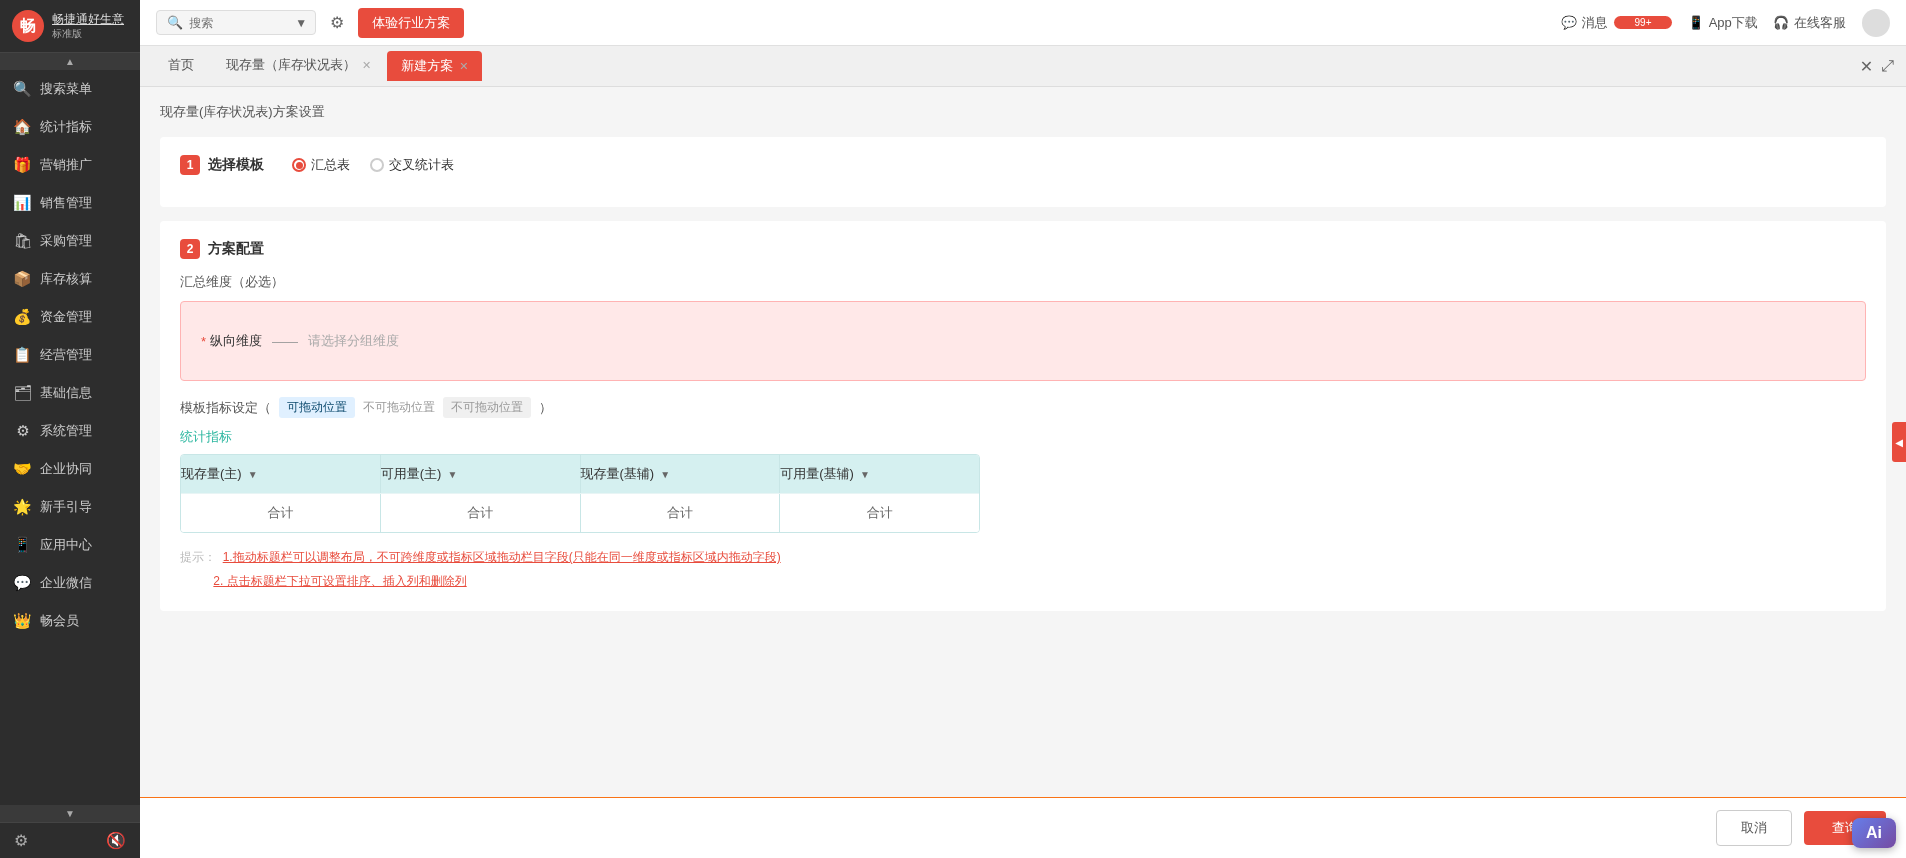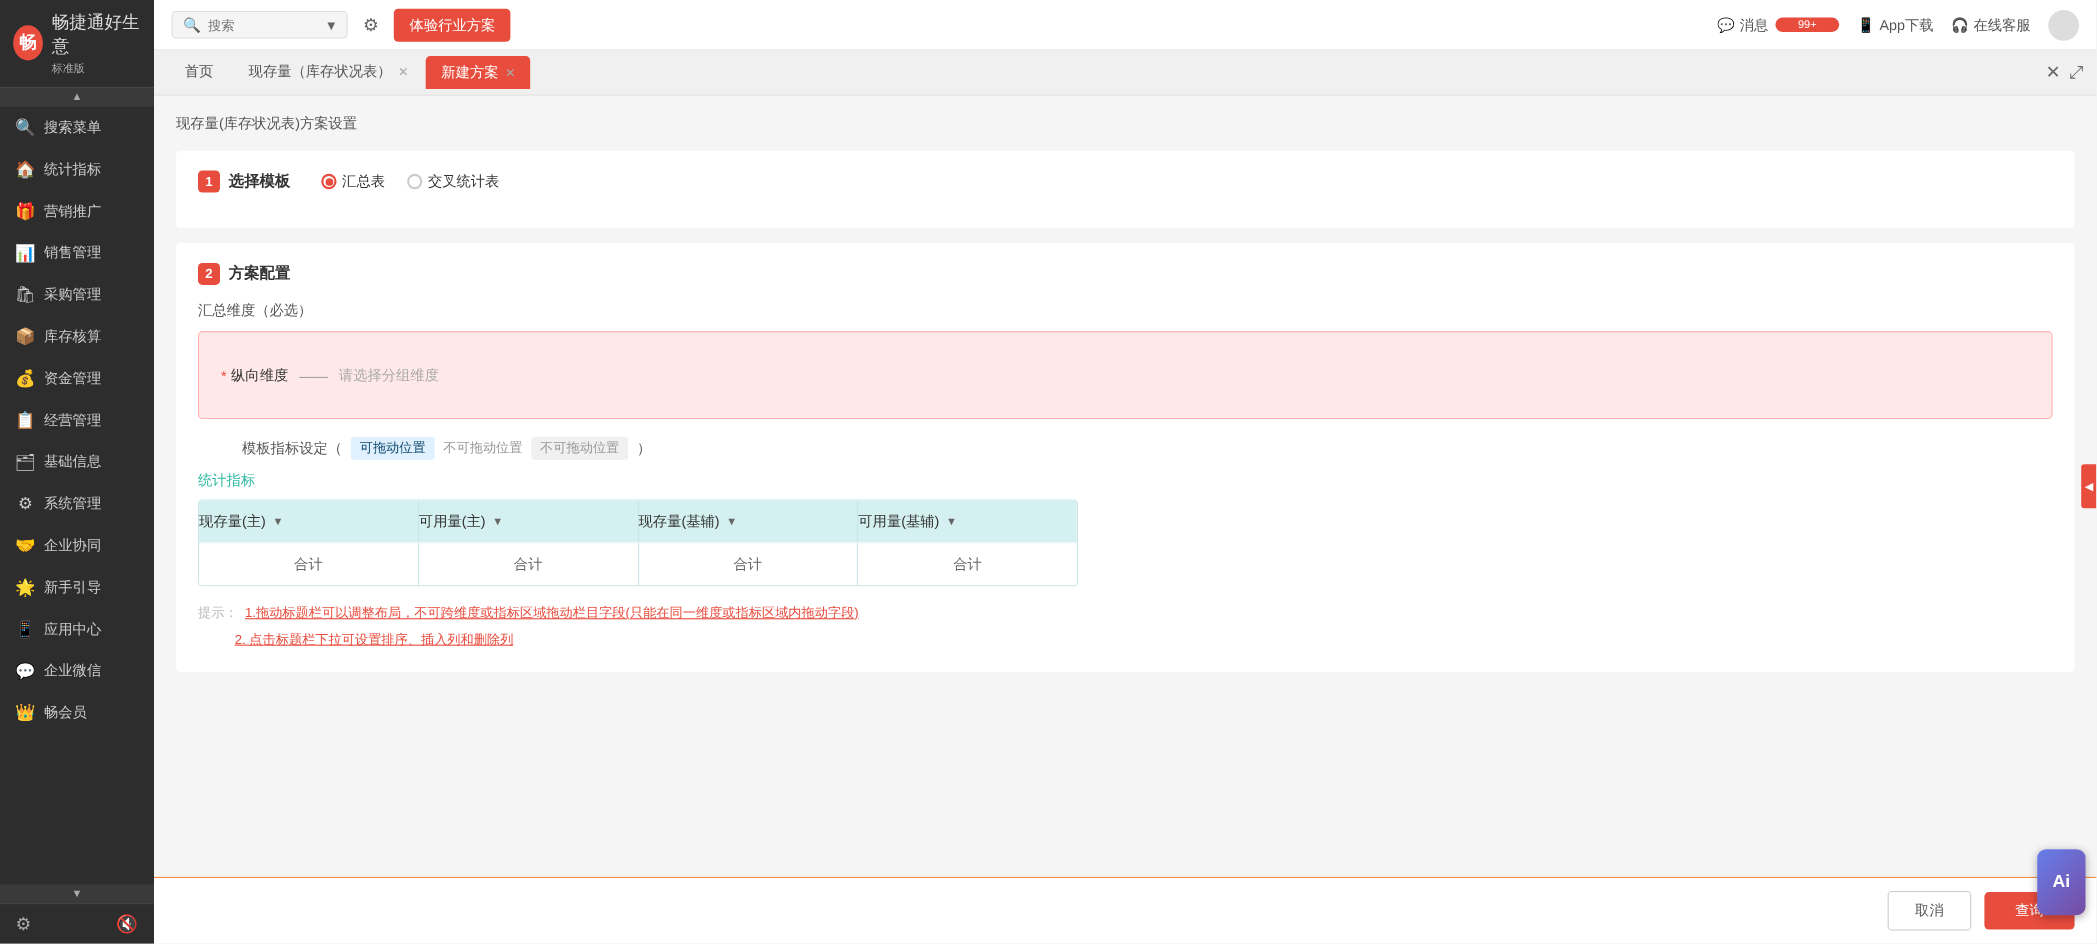--- a/index.html
+++ b/index.html
@@ -22,21 +22,21 @@
       align-items: center;
       gap: 8px;
     }
     .sidebar-logo-icon {
       width: 32px; height: 32px;
       background: #e84c3d;
       border-radius: 50%;
       display: flex; align-items: center; justify-content: center;
       color: white; font-size: 16px; font-weight: bold;
     }
-    .sidebar-logo-text { font-size: 16px; color: #ddd; line-height: 1.4; }
+    .sidebar-logo-text { font-size: 12px; color: #ddd; line-height: 1.4; text-decoration: underline; }
     .sidebar-logo-sub { font-size: 10px; color: #aaa; }
     .sidebar-scroll-up, .sidebar-scroll-down {
       background: #3a3a3a; color: #aaa; text-align: center; padding: 3px; cursor: pointer; font-size: 10px;
     }
     .sidebar-nav { flex: 1; overflow: hidden; }
     .sidebar-item {
       display: flex; align-items: center; gap: 8px;
       padding: 10px 14px;
       cursor: pointer; color: #ccc; font-size: 13px;
       transition: background 0.2s;
@@ -129,21 +129,21 @@
     .dim-box {
       background: #ffe8e8; border: 1px solid #ffb3b3; border-radius: 4px;
       padding: 20px; min-height: 80px; display: flex; align-items: center;
     }
     .dim-required { color: #e84c3d; margin-right: 4px; }
     .dim-field { color: #333; font-weight: 500; }
     .dim-sep { color: #999; margin: 0 10px; }
     .dim-placeholder { color: #aaa; }
 
     
-    .indicator-label { font-size: 13px; color: #555; margin-bottom: 10px; display: flex; align-items: center; gap: 8px; margin-left: 40px; }
+    .indicator-label { font-size: 13px; color: #555; margin-bottom: 10px; display: flex; align-items: center; gap: 8px; }
     .tag-draggable { background: #e0f0ff; color: #0c4a6e; border-radius: 3px; padding: 2px 8px; font-size: 12px; }
     .tag-fixed { background: #f0f0f0; color: #999; border-radius: 3px; padding: 2px 8px; font-size: 12px; }
 
     .stats-label { color: #2db7a0; font-size: 13px; margin-bottom: 8px; font-weight: 500; }
 
     
     .indicator-table { border: 1px solid #c8e6e6; border-radius: 4px; overflow: hidden; width: 100%; max-width: 800px; }
     .indicator-table-header { display: flex; background: #d5f0f0; }
     .indicator-cell {
       flex: 1; padding: 10px 0; border-right: 1px solid #c8e6e6;
@@ -181,23 +181,23 @@
     .side-expand {
       position: absolute; right: 0; top: 50%; transform: translateY(-50%);
       background: #e84c3d; color: #fff; width: 14px; height: 40px;
       display: flex; align-items: center; justify-content: center;
       cursor: pointer; border-radius: 3px 0 0 3px; font-size: 10px;
     }
     .win-btn { background: none; border: none; color: #666; font-size: 16px; cursor: pointer; }
 
     
     .ai-fab {
-      position: fixed; right: 10px; bottom: 26px;
+      position: fixed; right: 10px; bottom: 10px;
       background: linear-gradient(135deg, #667eea, #764ba2);
-      color: #fff; border-radius: 8px; padding: 21px 14px;
+      color: #fff; border-radius: 8px; padding: 6px 14px;
       font-size: 16px; font-weight: bold; cursor: pointer;
       box-shadow: 0 2px 8px rgba(0,0,0,0.3);
     }
   </style>
 </head>
 <body>
 
 <div class="sidebar">
   <div class="sidebar-logo">
     <div class="sidebar-logo-icon">

